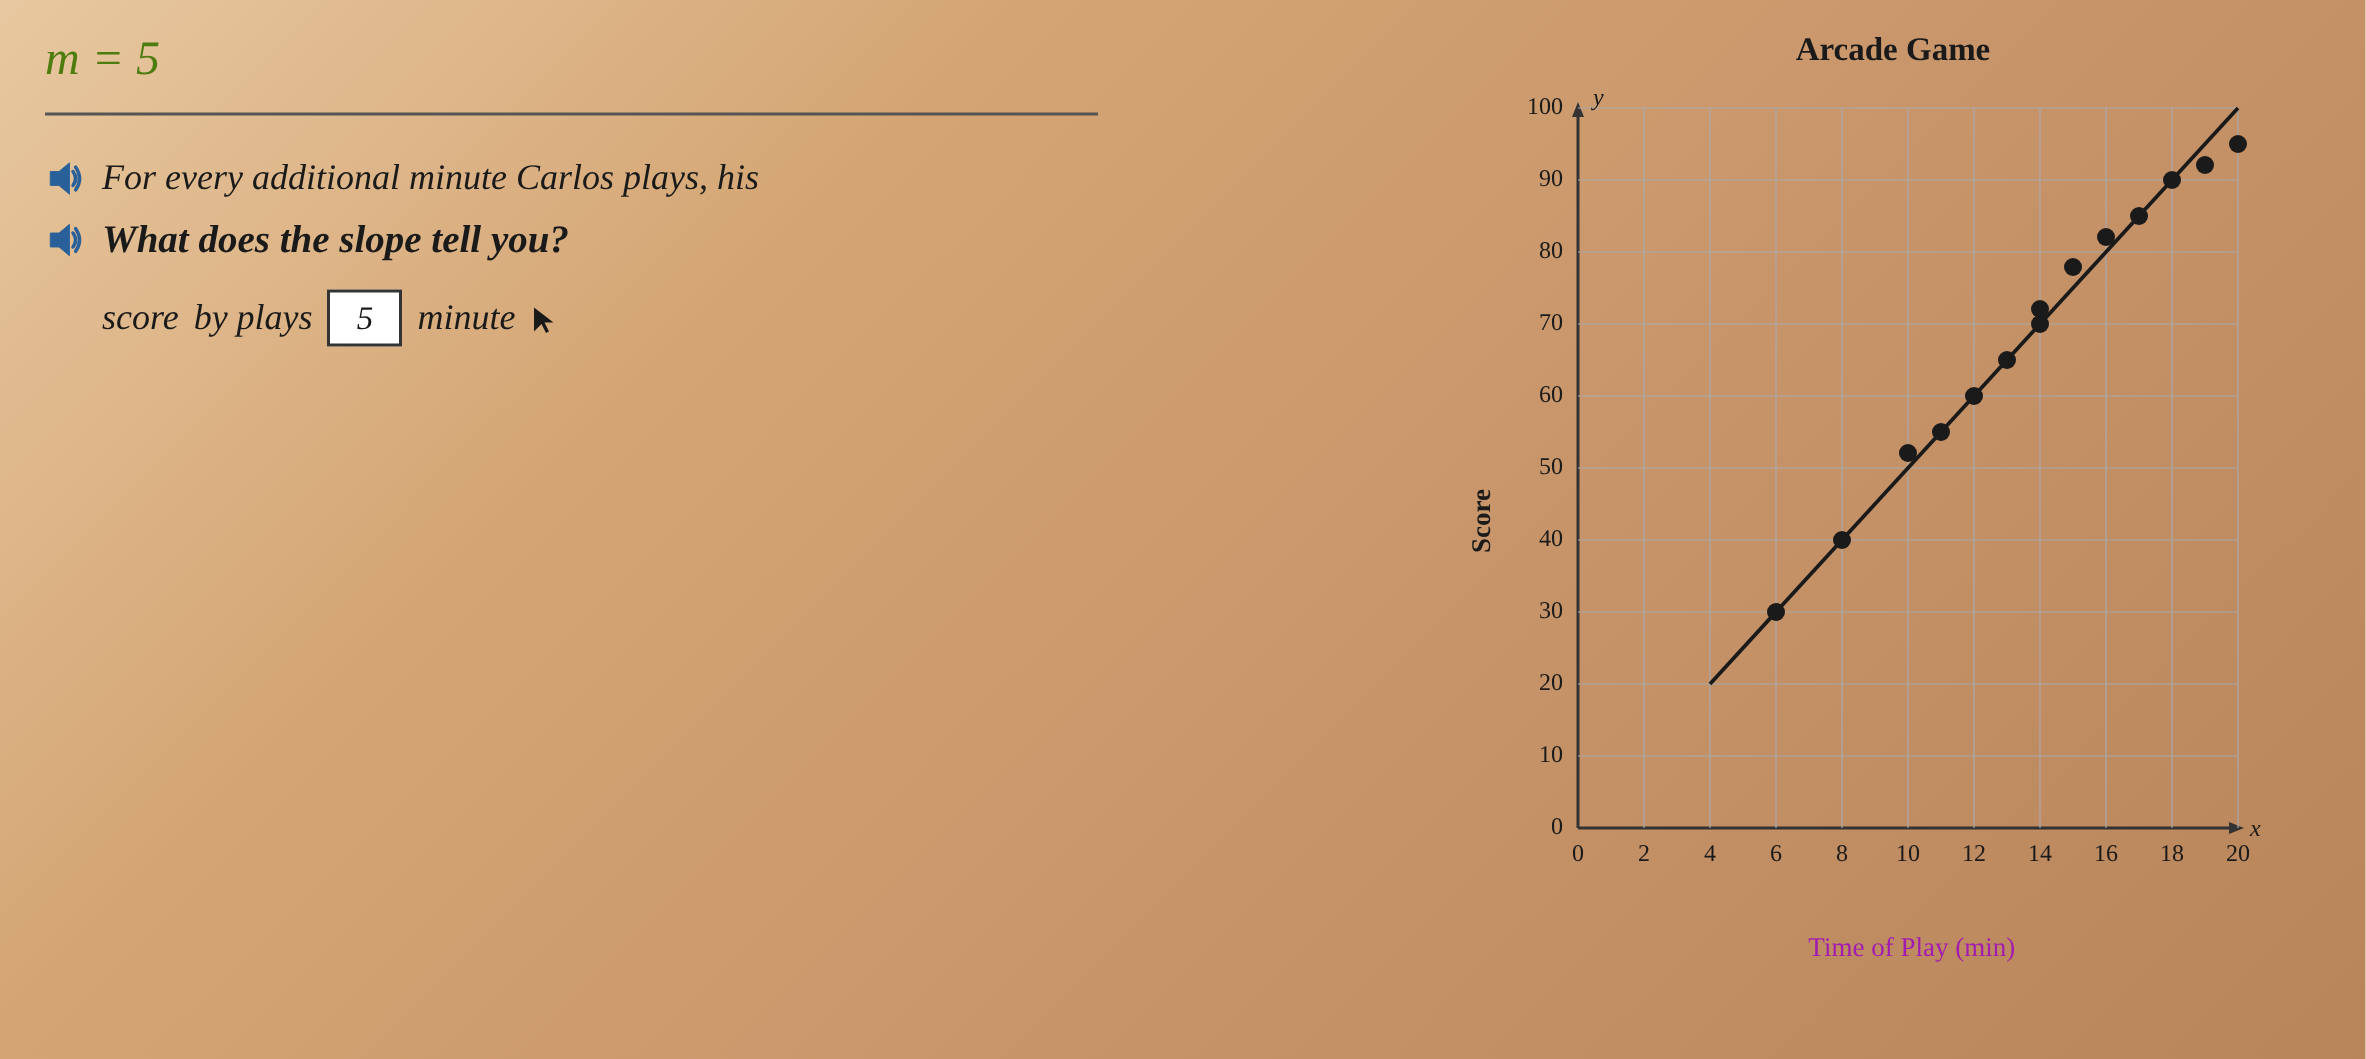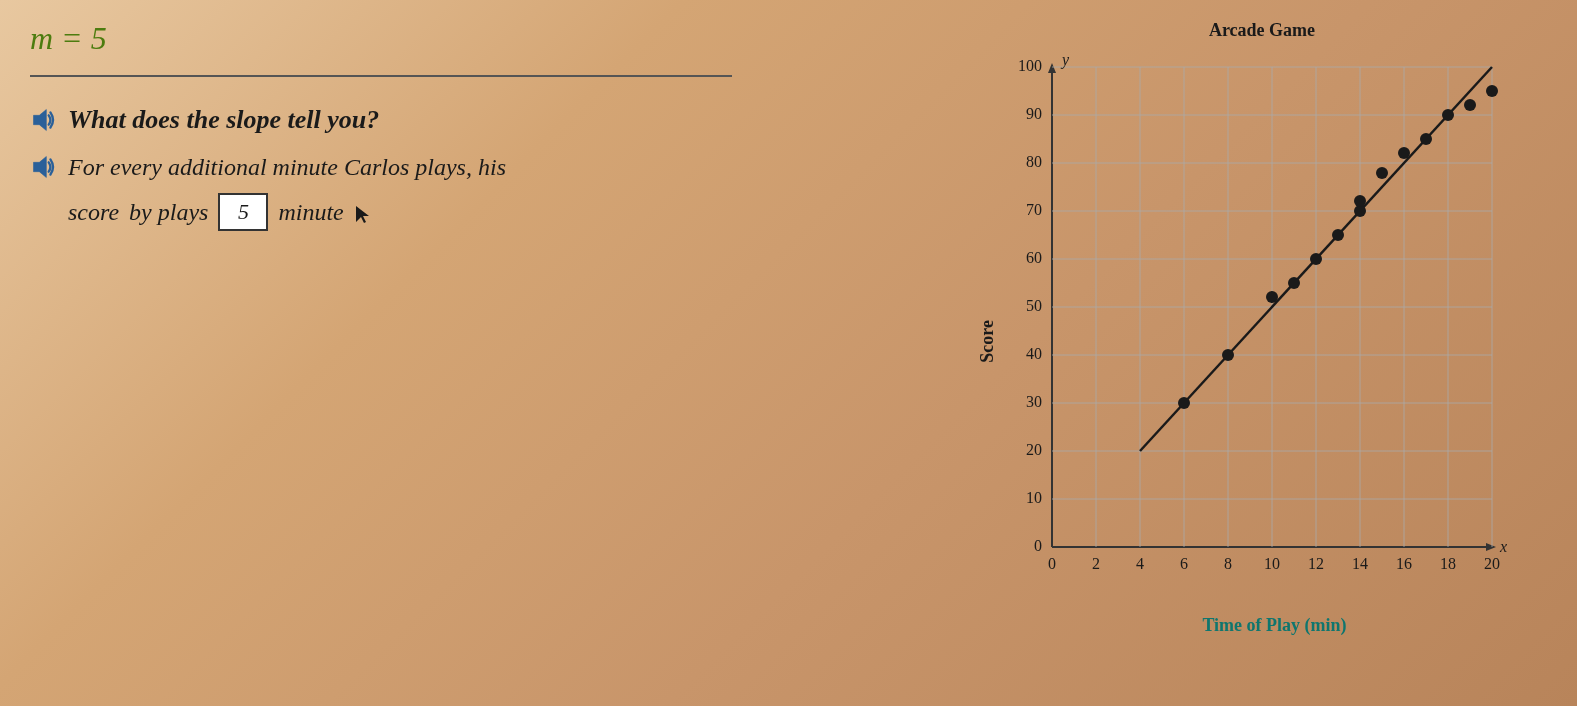--- a/index.html
+++ b/index.html
@@ -117,21 +117,21 @@
       padding-top: 0;
     }
 
     .chart-container {
       position: relative;
       width: 570px;
     }
 
     .chart-title {
       text-align: center;
-      font-size: 18px;
+      font-size: 22px;
       font-weight: bold;
       color: #1a1a1a;
       margin-bottom: 6px;
       font-family: Georgia, serif;
     }
 
     .chart-area {
       display: flex;
       gap: 0;
     }
@@ -152,51 +152,51 @@
       flex: 1;
     }
 
     .chart-svg-wrapper {
       position: relative;
     }
 
     .x-axis-label {
       text-align: center;
       font-size: 18px;
-      font-weight: bold;
-      color: #0f766e;
+      font-weight: normal;
+      color: #a21caf;
       margin-top: 4px;
       font-family: Georgia, serif;
     }
   </style>
 </head>
 <body>
 
 <div class="left-panel">
   <div class="equation">
     <em><span>m = 5</span></em>
   </div>
   <hr class="divider">
+
+  <div class="question-row" style="margin-bottom: 12px;">
+    <svg class="speaker-icon" viewBox="0 0 24 24" fill="none" xmlns="http://www.w3.org/2000/svg">
+      <polygon points="3,8 8,8 14,3 14,21 8,16 3,16" fill="#2a6099" stroke="#2a6099" stroke-width="0.5"></polygon>
+      <path d="M16,8 Q19,12 16,16" stroke="#2a6099" stroke-width="2" fill="none" stroke-linecap="round"></path>
+      <path d="M17.5,5.5 Q22,12 17.5,18.5" stroke="#2a6099" stroke-width="2" fill="none" stroke-linecap="round"></path>
+    </svg>
+    <span class="sentence-text">For every additional minute Carlos plays, his</span>
+  </div>
 
   <div class="question-row">
     <svg class="speaker-icon" viewBox="0 0 24 24" fill="none" xmlns="http://www.w3.org/2000/svg">
       <polygon points="3,8 8,8 14,3 14,21 8,16 3,16" fill="#2a6099" stroke="#2a6099" stroke-width="0.5"></polygon>
       <path d="M16,8 Q19,12 16,16" stroke="#2a6099" stroke-width="2" fill="none" stroke-linecap="round"></path>
       <path d="M17.5,5.5 Q22,12 17.5,18.5" stroke="#2a6099" stroke-width="2" fill="none" stroke-linecap="round"></path>
     </svg>
     <span class="question-text">What does the slope tell you?</span>
-  </div>
-
-  <div class="question-row" style="margin-bottom: 12px;">
-    <svg class="speaker-icon" viewBox="0 0 24 24" fill="none" xmlns="http://www.w3.org/2000/svg">
-      <polygon points="3,8 8,8 14,3 14,21 8,16 3,16" fill="#2a6099" stroke="#2a6099" stroke-width="0.5"></polygon>
-      <path d="M16,8 Q19,12 16,16" stroke="#2a6099" stroke-width="2" fill="none" stroke-linecap="round"></path>
-      <path d="M17.5,5.5 Q22,12 17.5,18.5" stroke="#2a6099" stroke-width="2" fill="none" stroke-linecap="round"></path>
-    </svg>
-    <span class="sentence-text">For every additional minute Carlos plays, his</span>
   </div>
 
   <div class="sentence-row">
     <span class="sentence-text">score</span>
 
 
     <span class="sentence-text">by plays</span>
 
     <div class="value-box">
       <span>5</span>

